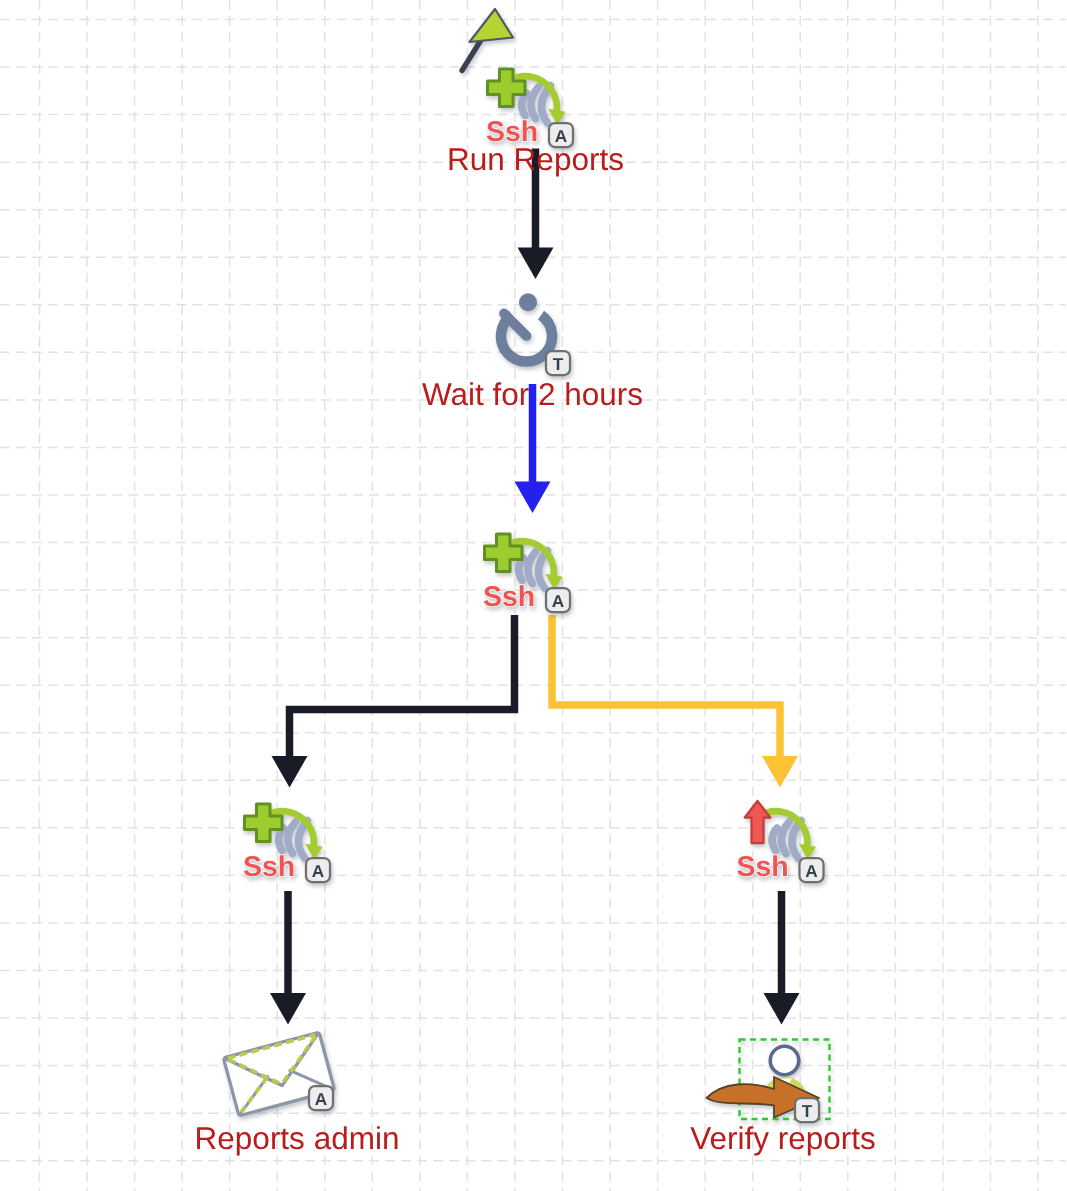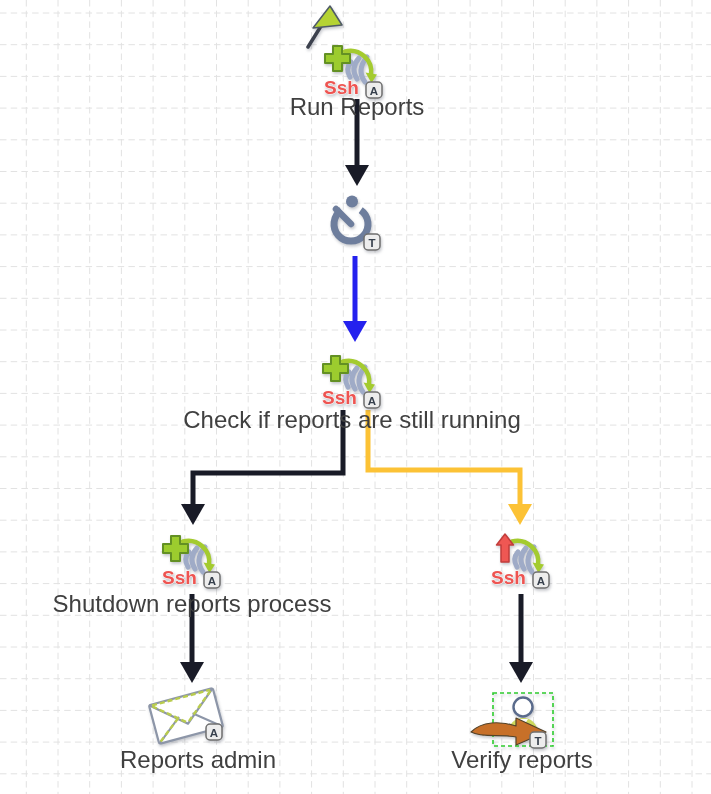--- a/index.html
+++ b/index.html
@@ -5,21 +5,21 @@
   html,body{margin:0;padding:0;background:#fff;}
   #canvas{
     position:relative;width:711px;height:794px;background:#ffffff;
     overflow:hidden;font-family:"Liberation Sans",sans-serif;
   }
   .layer{position:absolute;left:0;top:0;pointer-events:none;}
   .layer [data-interactable="true"]{pointer-events:all;}
   .icon{position:absolute;overflow:visible;filter:drop-shadow(1px 2px 1.5px rgba(90,95,110,.35));}
   .label{
     position:absolute;transform:translateX(-50%);white-space:nowrap;
-    font-size:24px;color:#404040;line-height:20px;
+    font-size:21px;color:#b91c1c;line-height:20px;
   }
   .badge rect{fill:#ededed;stroke:#6f6f6f;stroke-width:1.5;}
   .badge text{
     font-family:"Liberation Sans",sans-serif;font-size:11.5px;font-weight:bold;
     fill:#37404d;text-anchor:middle;
   }
   .wire{fill:none;stroke-width:5;}
 </style>
 </head>
 <body>
@@ -143,40 +143,39 @@
     <g fill="none" data-interactable="false" stroke="#6e7e9d">
       <path d="M38.7,17.1 A17,17 0 1 1 19.3,17.1" stroke-width="7"></path>
       <path d="M29,31 L14,16" stroke-width="6.5" stroke-linecap="round"></path>
     </g>
     <circle cx="30" cy="8.5" r="6" data-interactable="false" fill="#6e7e9d"></circle>
     <g class="badge" transform="translate(42,41)" data-interactable="false">
       <rect width="16" height="16" rx="4"></rect>
       <text x="8" y="12.5">T</text>
     </g>
   </svg>
+  <div class="label" style="left:355px;top:254px" data-interactable="true">Wait for 2 hours</div>
 
   <svg class="icon" style="left:322px;top:352px" width="60" height="58" viewBox="0 0 60 58" data-interactable="true">
     <use href="#sym-ssh-base"></use>
     <use href="#sym-plus"></use>
     <g class="badge" transform="translate(42,40)" data-interactable="false">
       <rect width="16" height="16" rx="4"></rect>
       <text x="8" y="12.5">A</text>
     </g>
   </svg>
-  <div class="label" style="left:352px;top:410px" data-interactable="true">Check if reports are still running</div>
 
   <svg class="icon" style="left:162px;top:532px" width="60" height="58" viewBox="0 0 60 58" data-interactable="true">
     <use href="#sym-ssh-base"></use>
     <use href="#sym-plus"></use>
     <g class="badge" transform="translate(42,40)" data-interactable="false">
       <rect width="16" height="16" rx="4"></rect>
       <text x="8" y="12.5">A</text>
     </g>
   </svg>
-  <div class="label" style="left:192px;top:594px" data-interactable="true">Shutdown reports process</div>
 
   <svg class="icon" style="left:491px;top:532px" width="60" height="58" viewBox="0 0 60 58" data-interactable="true">
     <use href="#sym-ssh-base"></use>
     <use href="#sym-up-arrow"></use>
     <g class="badge" transform="translate(42,40)" data-interactable="false">
       <rect width="16" height="16" rx="4"></rect>
       <text x="8" y="12.5">A</text>
     </g>
   </svg>
 

